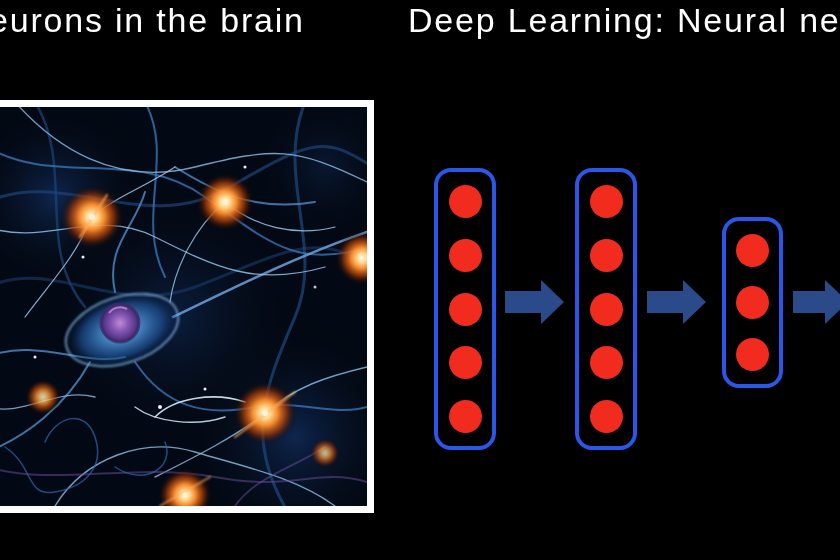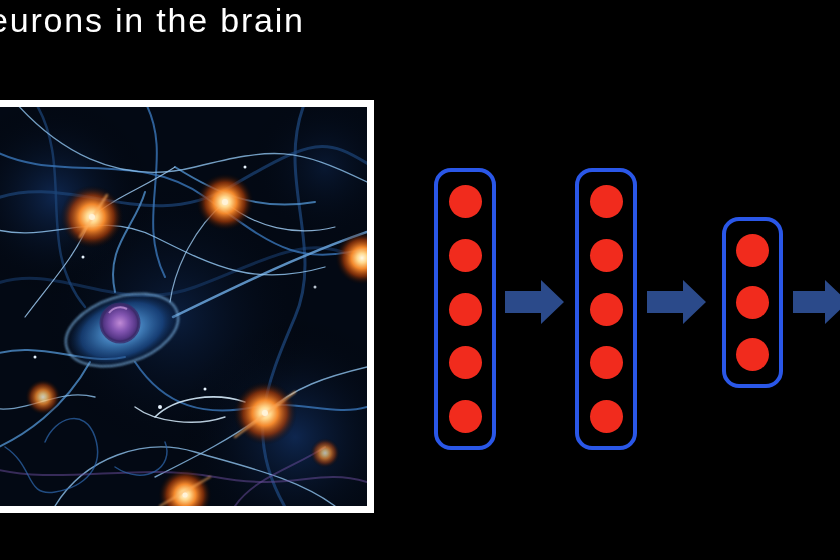--- a/index.html
+++ b/index.html
@@ -39,20 +39,21 @@
   .arrow-0{left:505px;}
   .arrow-1{left:647px;}
   .arrow-2{left:793px;}
 </style>
 </head>
 <body>
 
 <div class="slide" style="--background: #000000; --title: #ffffff; --frame: #ffffff; --layer-border: #2a57e8; --neuron: #f12b1d; --arrow: #2b4a8a;">
 
   <div class="title title-left">eurons in the brain</div>
+  <div class="title title-right">Deep Learning: Neural ne</div>
 
   <div class="photo-frame">
     <svg width="372" height="399" viewBox="0 0 372 399">
       <defs>
         <radialGradient id="g-orange">
           <stop offset="0%" stop-color="#fffbe9"></stop>
           <stop offset="18%" stop-color="#ffd98f"></stop>
           <stop offset="40%" stop-color="#ff8f2d" stop-opacity=".95"></stop>
           <stop offset="68%" stop-color="#a83a05" stop-opacity=".7"></stop>
           <stop offset="100%" stop-color="#000000" stop-opacity="0"></stop>

